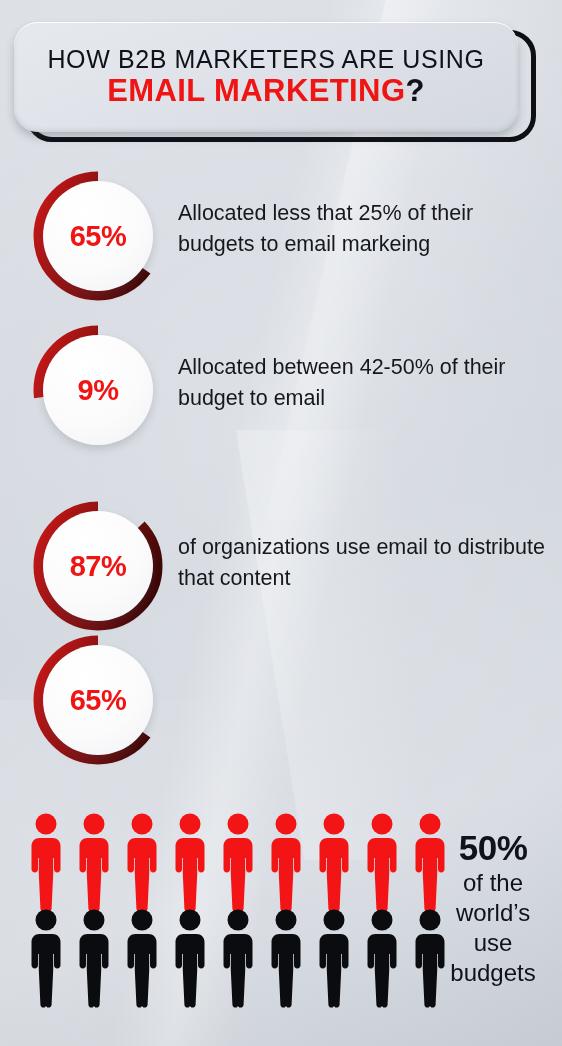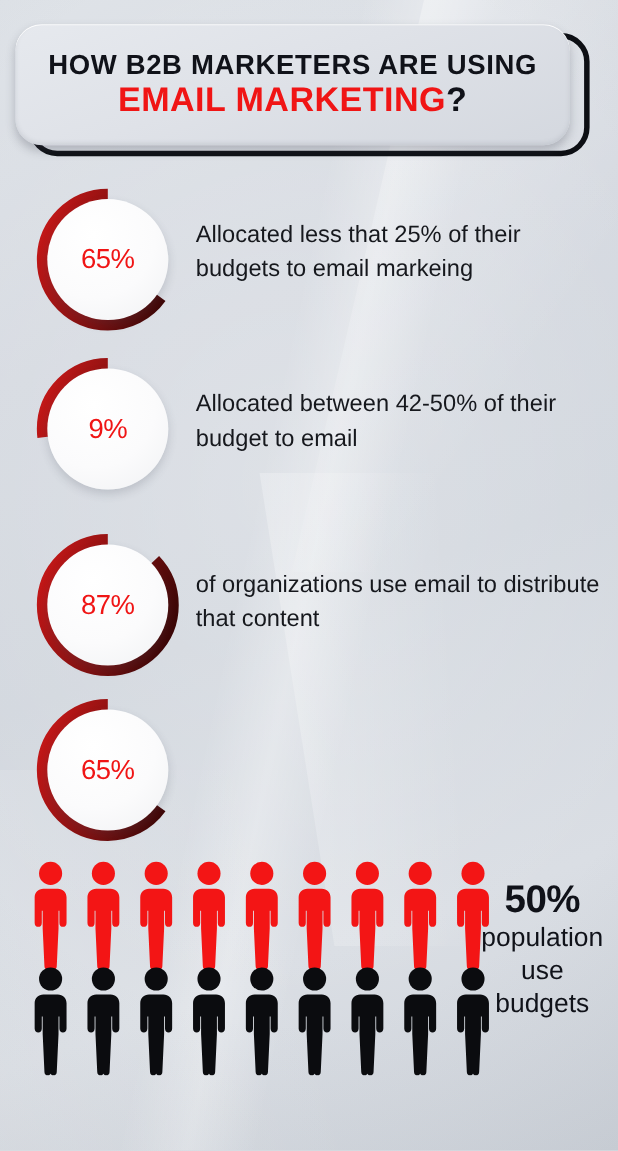--- a/index.html
+++ b/index.html
@@ -49,60 +49,60 @@
   #header-panel {
     position:absolute; left:0px; top:0px; width:504px; height:110px;
     border-radius:24px;
     background:linear-gradient(160deg,#e6e9ee 0%, #dfe2e8 45%, #d4d8df 100%);
     box-shadow: 0 5px 9px rgba(60,66,78,0.28),
                 inset 0 1px 0 rgba(255,255,255,0.95),
                 inset 0 -2px 4px rgba(120,128,140,0.18);
     display:flex; flex-direction:column; align-items:center; justify-content:center;
   }
   #header-line1 {
-    font-size:25px; font-weight:bold; color:#101219;
+    font-size:25px; font-weight:normal; color:#101219;
     letter-spacing:0.6px; line-height:1.05; white-space:nowrap;
   }
   #header-line2 {
     font-size:31px; font-weight:bold; letter-spacing:0.4px;
     line-height:1.05; white-space:nowrap; margin-top:3px;
   }
   .hl-red { color:#f01515; }
   .hl-dark { color:#101219; }
 
   
   .stat-row { position:absolute; left:0; width:562px; display:flex; align-items:flex-start; }
   #stat-row-0 { top:170px; }
   #stat-row-1 { top:324px; }
-  #stat-row-2 { top:484px; }
+  #stat-row-2 { top:500px; }
   #stat-row-3 { top:634px; }
 
   .donut { position:relative; width:132px; height:132px; margin-left:32px; flex:none; }
   .donut svg { position:absolute; left:0; top:0; overflow:visible; }
   .donut-disc {
     position:absolute; left:11px; top:11px; width:110px; height:110px;
     border-radius:50%;
     background:radial-gradient(circle at 38% 30%, #ffffff 0%, #fbfbfc 55%, #f0f1f3 100%);
     box-shadow:0 4px 9px rgba(70,76,88,0.20);
     display:flex; align-items:center; justify-content:center;
   }
   .donut-value {
-    font-size:25px; font-weight:normal; color:#f01515; letter-spacing:-0.5px;
+    font-size:29px; font-weight:bold; color:#f01515; letter-spacing:-0.5px;
   }
   .stat-text {
     margin-left:14px; margin-top:28px; padding-right:10px;
     font-size:21.5px; line-height:31px; color:#16181d;
     max-width:380px;
   }
   #stat-row-3 .stat-text { margin-top:18px; }
   #stat-row-2 .stat-text { margin-top:32px; }
   #stat-row-1 .stat-text { margin-top:28px; }
 
   
-  #people-section { position:absolute; left:0; top:776px; width:562px; height:230px; }
+  #people-section { position:absolute; left:0; top:806px; width:562px; height:230px; }
   #people-grid { position:absolute; left:26px; top:6px; }
   .people-row { display:flex; gap:8px; }
   .person { width:40px; height:100px; position:relative; }
   #people-row-black { margin-top:-4px; }
   .person svg { display:block; }
 
   #population-block {
     position:absolute; left:432px; top:22px; width:122px;
     text-align:center; color:#101219;
   }
@@ -314,16 +314,17 @@
           <svg width="40" height="100" viewBox="0 0 40 100">
             <circle cx="20" cy="12" r="10.5" fill="#0b0c0f"></circle>
             <path fill="#0b0c0f" d="M13.5,26 H26.5 C31.2,26 34.5,29.3 34.5,34 V57 C34.5,59.2 33.0,60.6 31.2,60.6 C29.4,60.6 28.0,59.2 28.0,57 V46 H27.2 V62 L25.6,96.5 C25.6,98.4 24.3,99.6 22.6,99.6 C20.9,99.6 19.7,98.4 19.7,96.5 V70.5 H20.3 V96.5 C20.3,98.4 19.1,99.6 17.4,99.6 C15.7,99.6 14.4,98.4 14.4,96.5 L12.8,62 V46 H12.0 V57 C12.0,59.2 10.6,60.6 8.8,60.6 C7.0,60.6 5.5,59.2 5.5,57 V34 C5.5,29.3 8.8,26 13.5,26 Z"></path>
           </svg>
         </div>
       </div>
   </div>
 
   <div id="population-block">
     <div id="population-pct">50%</div>
-    <div class="population-line">population</div>
+    <div class="population-line">of the</div>
+    <div class="population-line">world’s</div>
     <div class="population-line">use budgets</div>
   </div>
 </div>
 
 </body></html>

